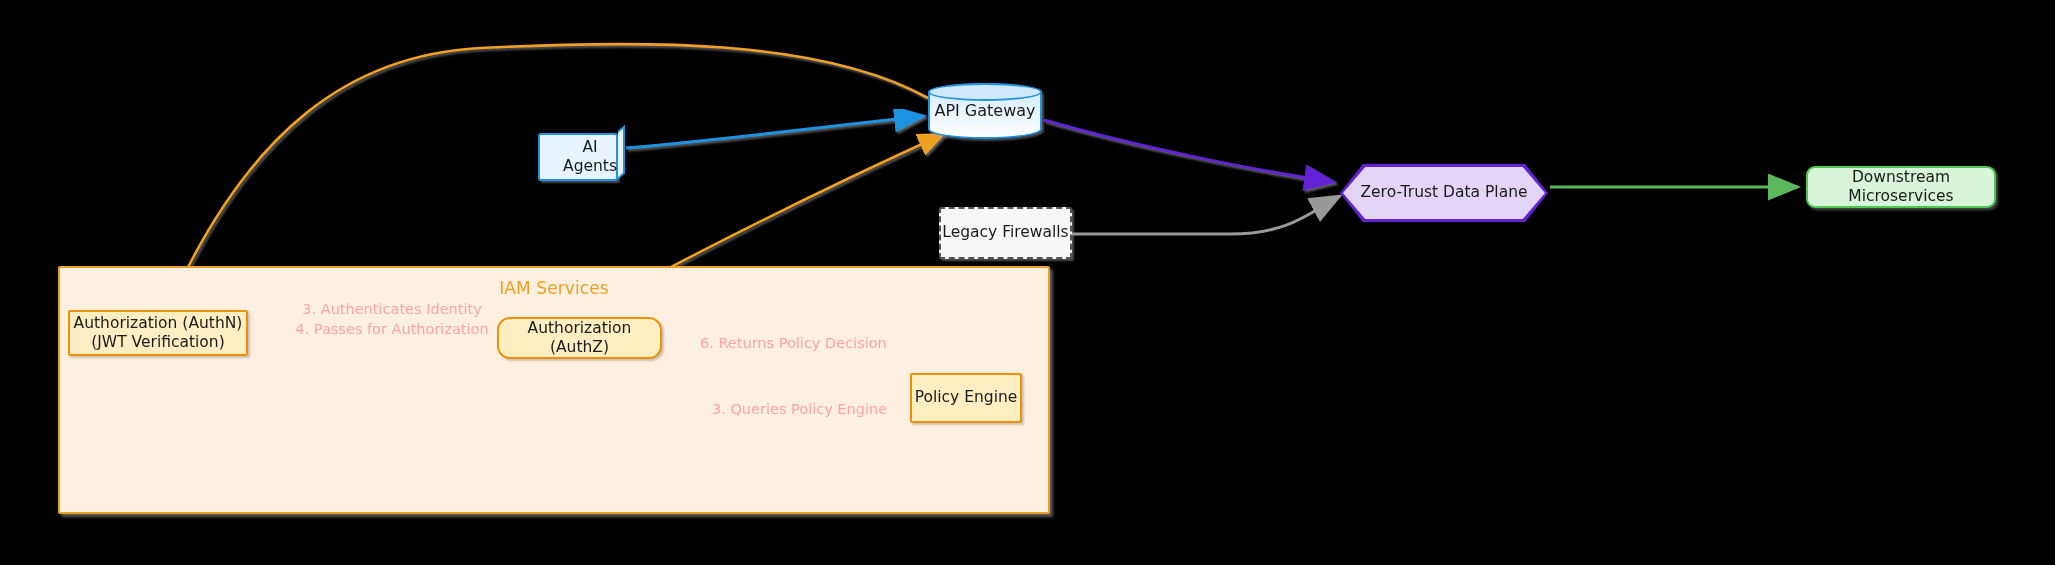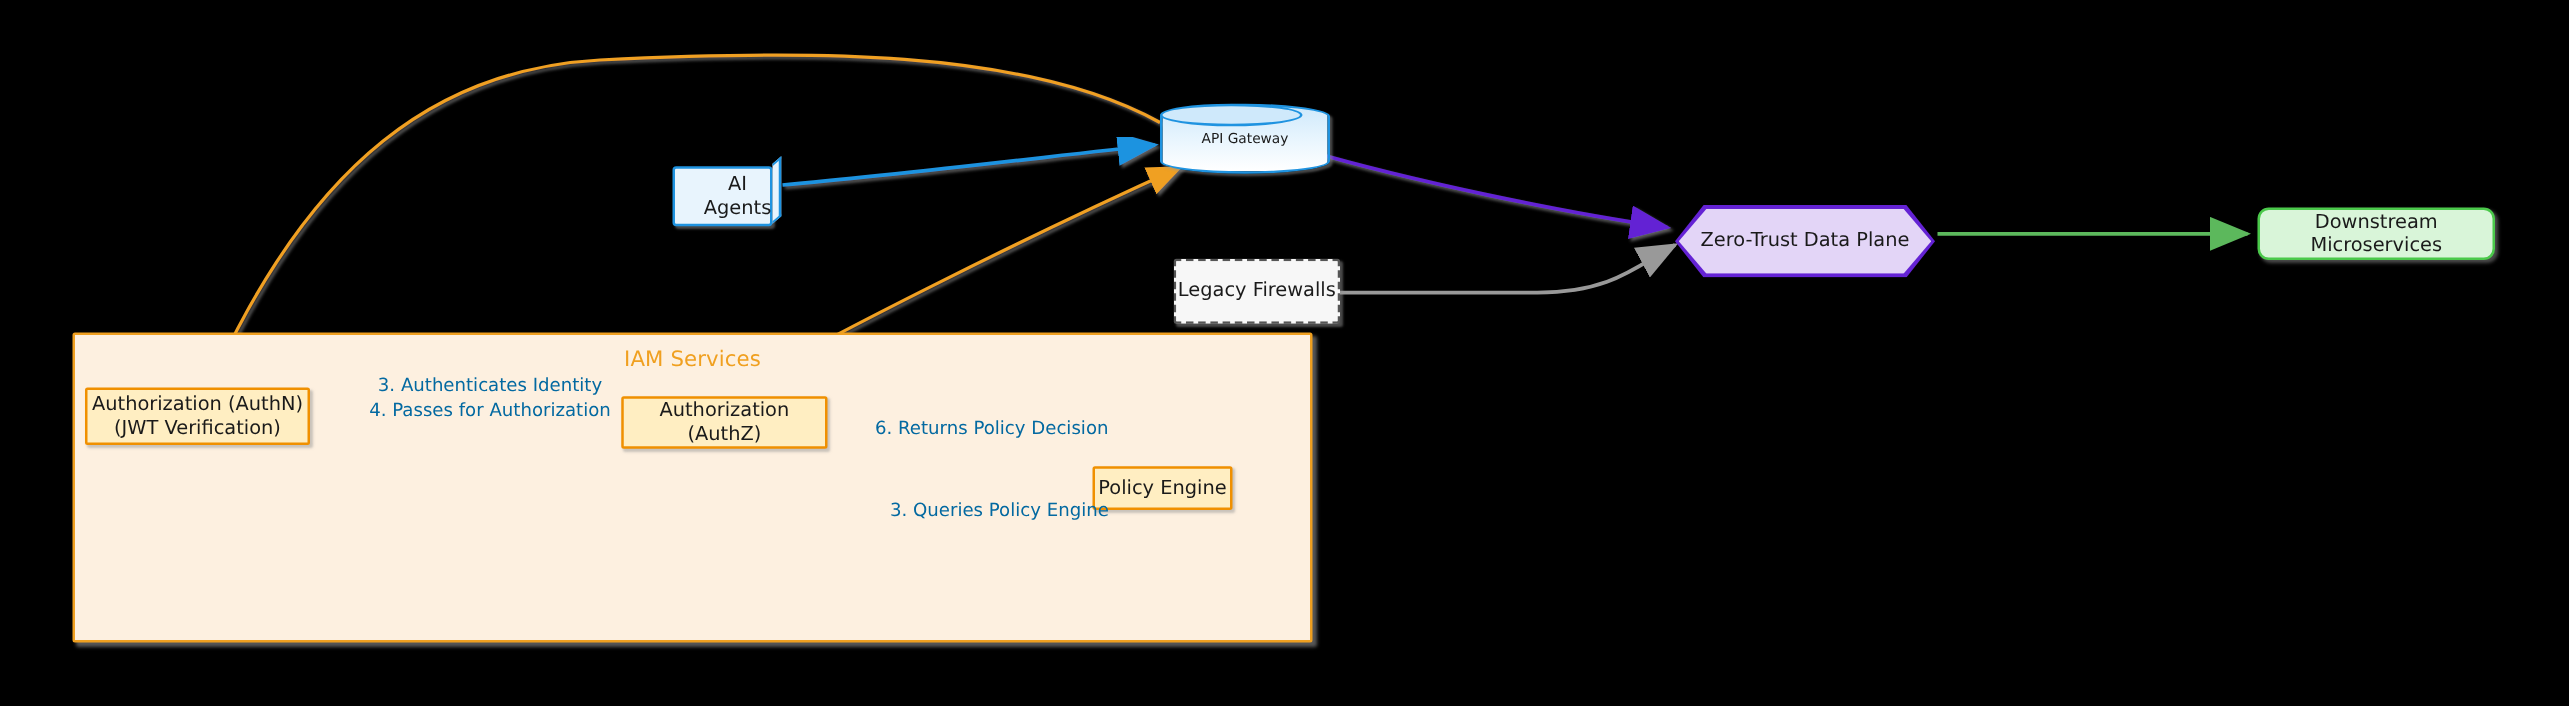--- a/index.html
+++ b/index.html
@@ -69,26 +69,27 @@
     left: 68px;
     top: 310px;
     width: 180px;
     height: 46px;
   }
   #node-authz {
     left: 497px;
     top: 317px;
     width: 165px;
     height: 42px;
+    border-radius: 13px;
   }
   #node-policy {
-    left: 874px;
+    left: 910px;
     top: 373px;
     width: 112px;
-    height: 35px;
+    height: 50px;
   }
 
   
   #node-agents {
     left: 538px;
     top: 133px;
     width: 80px;
     height: 48px;
     background: #e8f4fd;
     border: 2.5px solid #1f93e0;
@@ -108,26 +109,26 @@
     border: 2.5px solid #1f93e0;
     border-left: none;
     transform: skewY(-40deg);
     box-sizing: border-box;
   }
 
   
   #node-gateway {
     left: 928px;
     top: 83px;
-    width: 136px;
+    width: 114px;
     height: 56px;
     background: linear-gradient(to bottom, #cfe9fb 0%, #eaf6fe 55%, #ffffff 100%);
     border: 2.5px solid #1f93e0;
     border-radius: 50% / 18%;
-    font-size: 11px;
+    font-size: 16px;
     box-shadow: 2px 2px 2px rgba(150,150,150,0.5);
     align-items: center;
   }
   #node-gateway::before {
     content: "";
     position: absolute;
     left: -2.5px;
     top: -2.5px;
     width: 114px;
     height: 18px;
@@ -185,21 +186,21 @@
     border: 2.5px solid #4bc94b;
     border-radius: 9px;
     font-size: 15.5px;
     box-shadow: 2px 2px 3px rgba(150,150,150,0.5);
   }
 
   
   .edge-label {
     position: absolute;
     font-size: 14.5px;
-    color: #0369a1;
+    color: #fca5a5;
     white-space: pre-line;
     text-align: center;
     line-height: 1.35;
   }
   #label-authn-authz { left: 287px; top: 300px; width: 210px; }
   #label-returns     { left: 700px; top: 334px; }
   #label-queries     { left: 712px; top: 400px; }
 </style>
 </head>
 <body>

